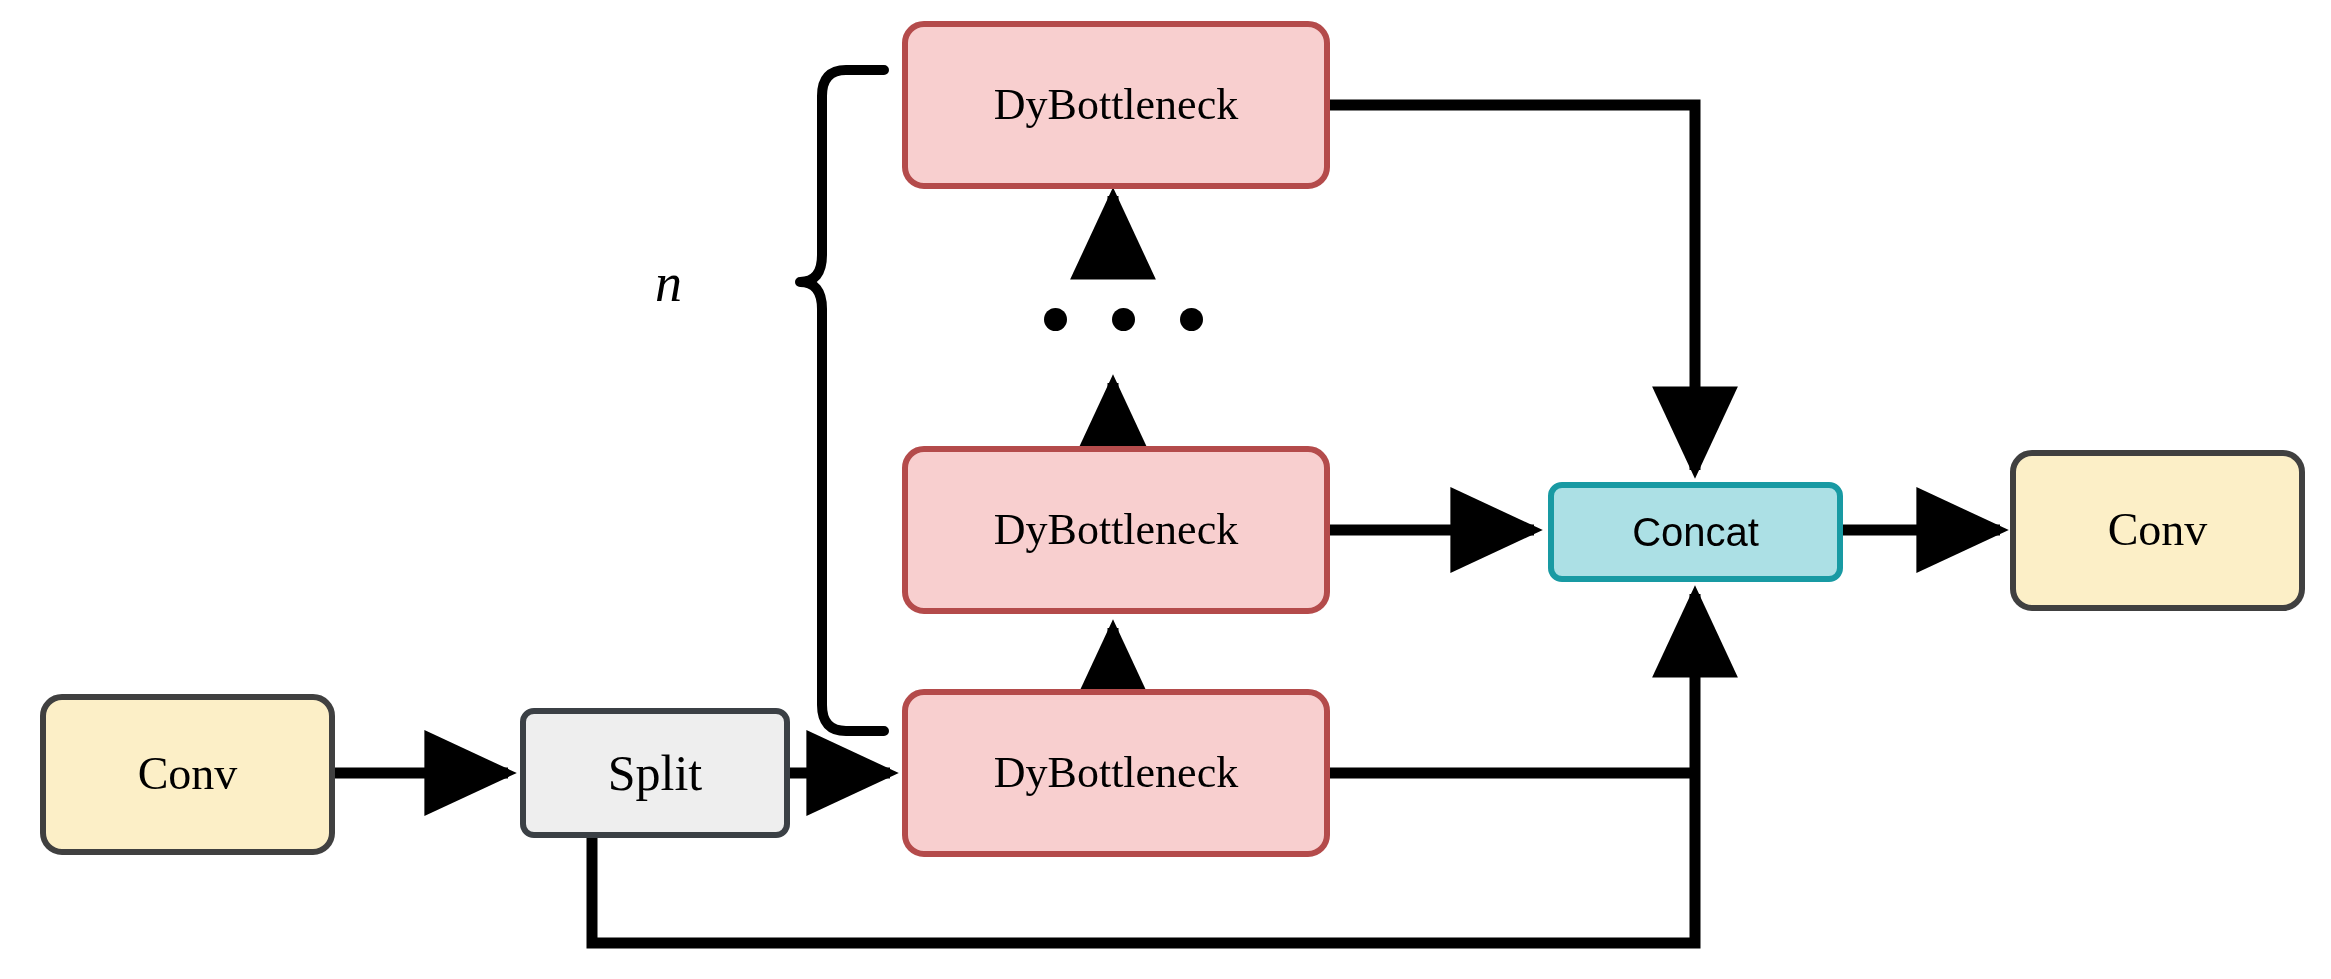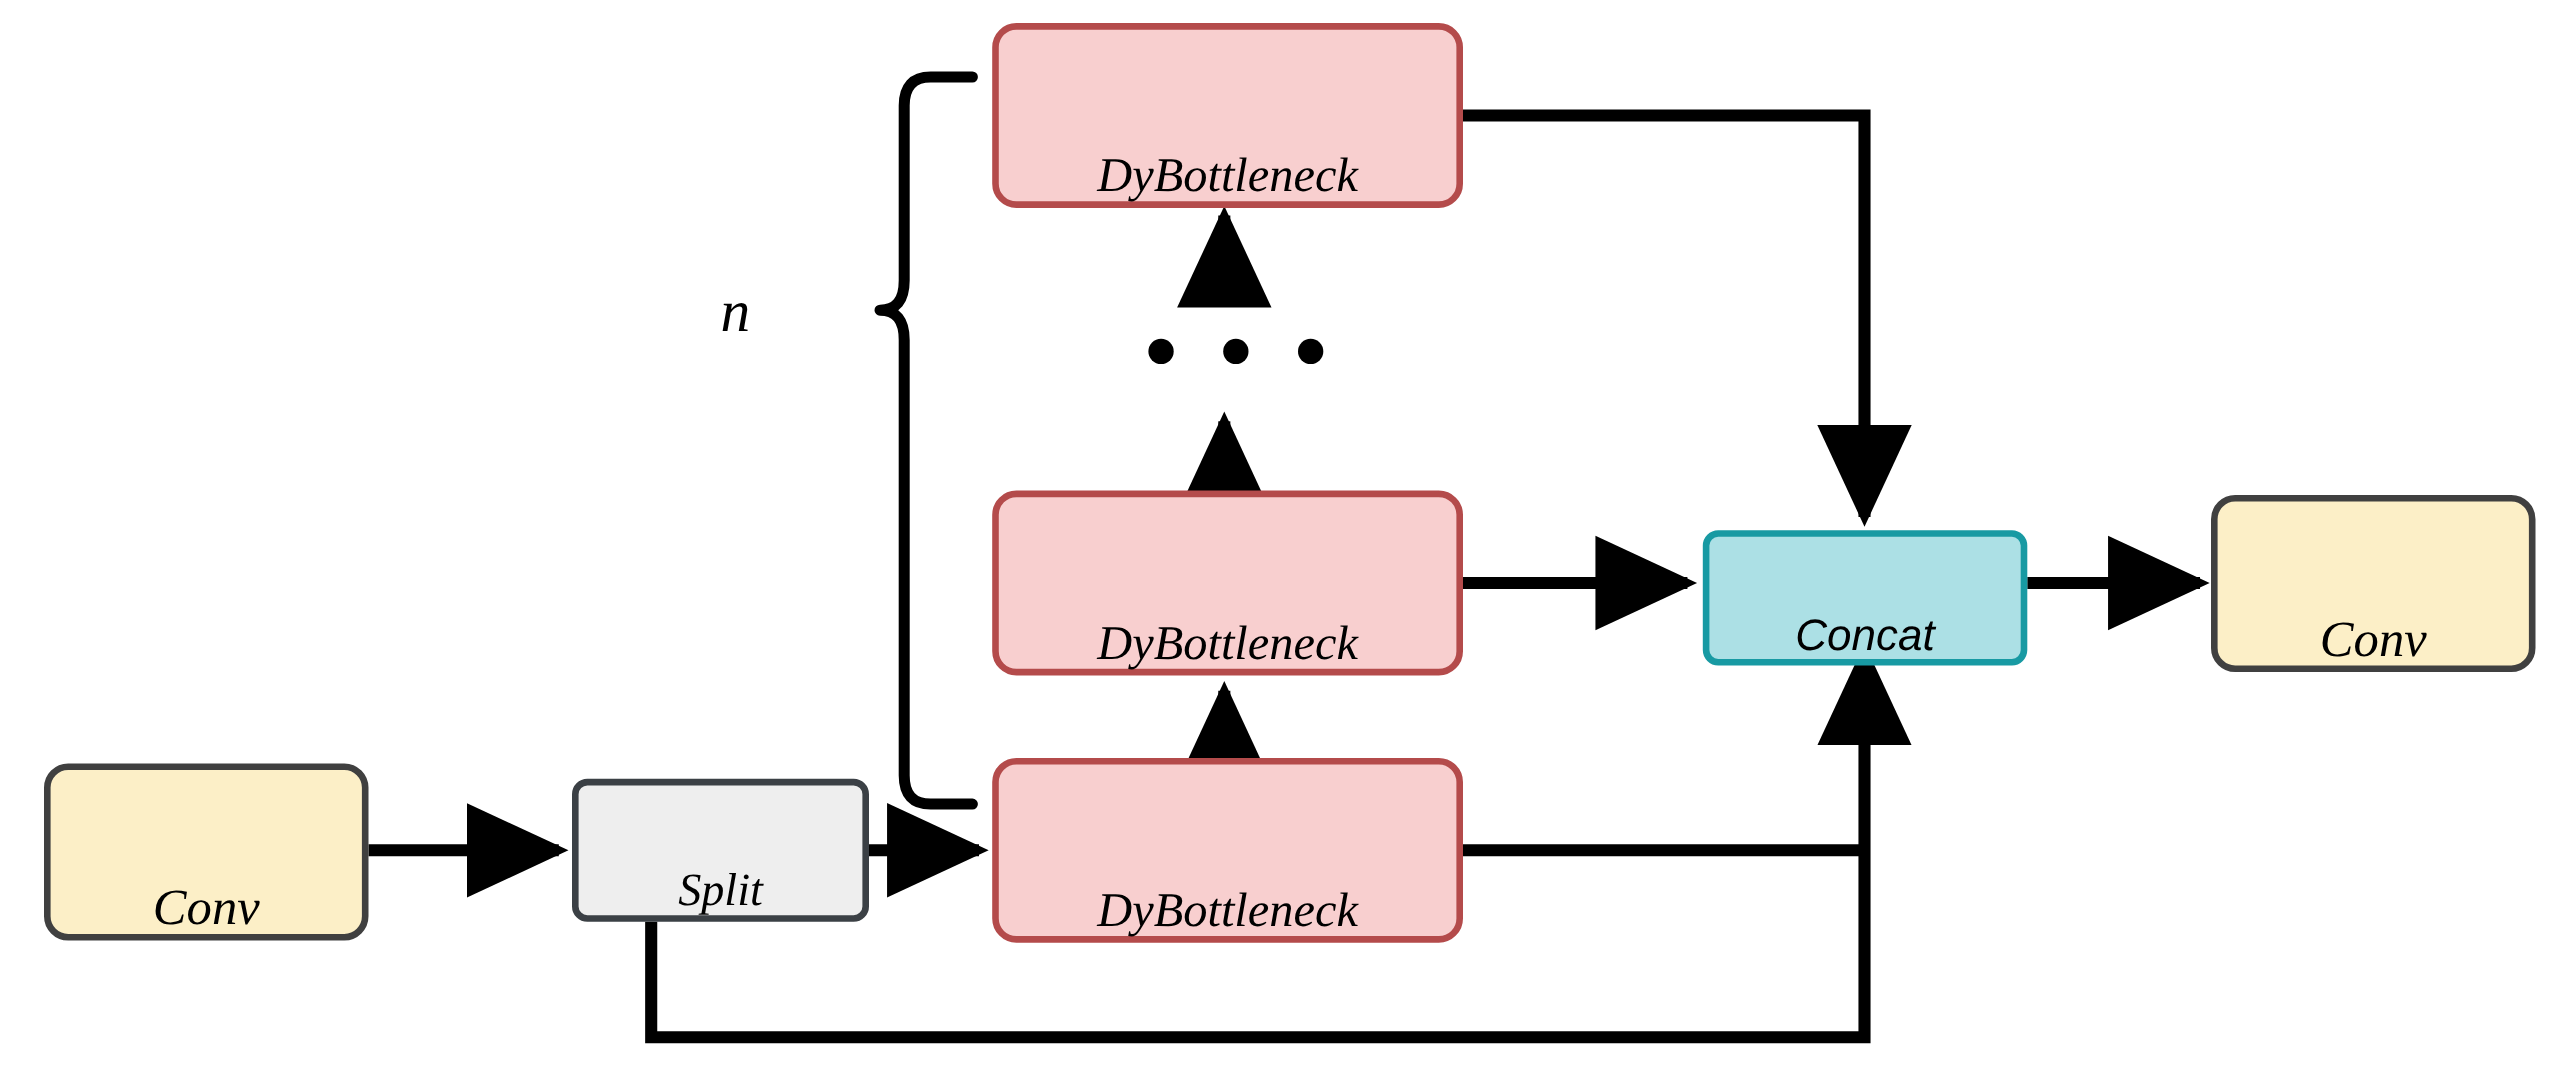--- a/index.html
+++ b/index.html
@@ -22,27 +22,26 @@
     position: absolute;
     left: 0;
     top: 0;
     width: 2331px;
     height: 979px;
   }
   .node {
     position: absolute;
     box-sizing: border-box;
     display: flex;
-    align-items: flex-end;
+    align-items: center;
     justify-content: center;
     text-align: center;
     line-height: 1.05;
     color: #000000;
     user-select: none;
-    font-style: italic;
   }
   .node-serif  { font-family: "Liberation Serif", serif; }
   .node-sans   { font-family: "Liberation Sans", sans-serif; }
 
   
   .theme-conv {
     background: #FCEFC7;
     border: 6px solid #404040;
     border-radius: 22px;
   }
@@ -136,37 +135,37 @@
     <span class="dot"></span>
     <span class="dot"></span>
   </div>
 
   <div class="repeat-label" style="left:655px; top:252px;">n</div>
 
   <div class="node node-serif theme-conv" style="left:40px; top:694px; width:295px; height:161px; font-size:46px;">
     <span>Conv</span>
   </div>
 
-  <div class="node node-serif theme-split" style="left:520px; top:708px; width:270px; height:130px; font-size:42px;">
+  <div class="node node-serif theme-split" style="left:520px; top:708px; width:270px; height:130px; font-size:50px;">
     <span>Split</span>
   </div>
 
   <div class="node node-serif theme-dybottleneck" style="left:902px; top:689px; width:428px; height:168px; font-size:44px;">
     <span>DyBottleneck</span>
   </div>
 
   <div class="node node-serif theme-dybottleneck" style="left:902px; top:446px; width:428px; height:168px; font-size:44px;">
     <span>DyBottleneck</span>
   </div>
 
   <div class="node node-serif theme-dybottleneck" style="left:902px; top:21px; width:428px; height:168px; font-size:44px;">
     <span>DyBottleneck</span>
   </div>
 
-  <div class="node node-sans theme-concat" style="left:1548px; top:482px; width:295px; height:123px; font-size:40px;">
+  <div class="node node-sans theme-concat" style="left:1548px; top:482px; width:295px; height:100px; font-size:40px;">
     <span>Concat</span>
   </div>
 
   <div class="node node-serif theme-conv" style="left:2010px; top:450px; width:295px; height:161px; font-size:46px;">
     <span>Conv</span>
   </div>
 
 </div>
 
 </body></html>

